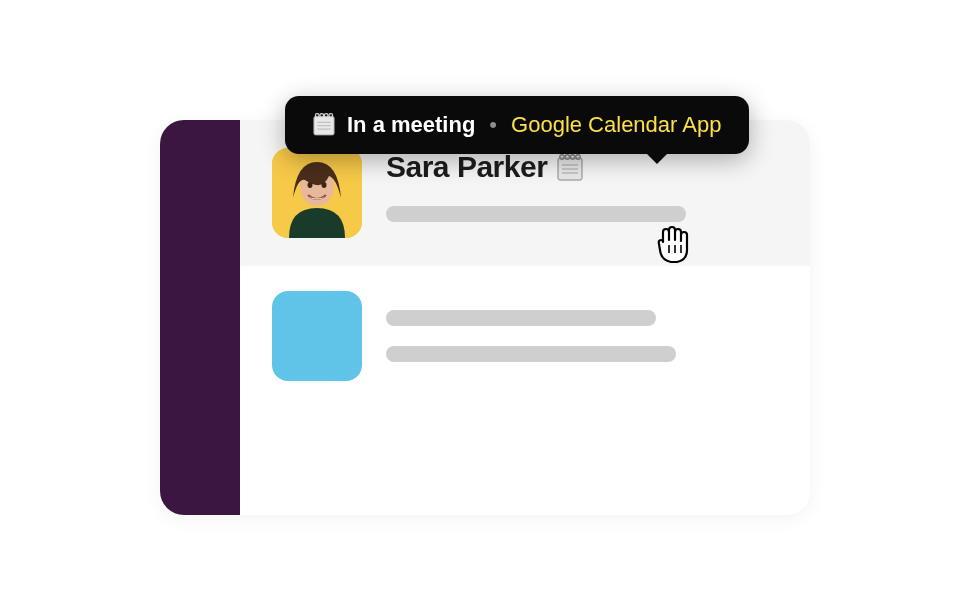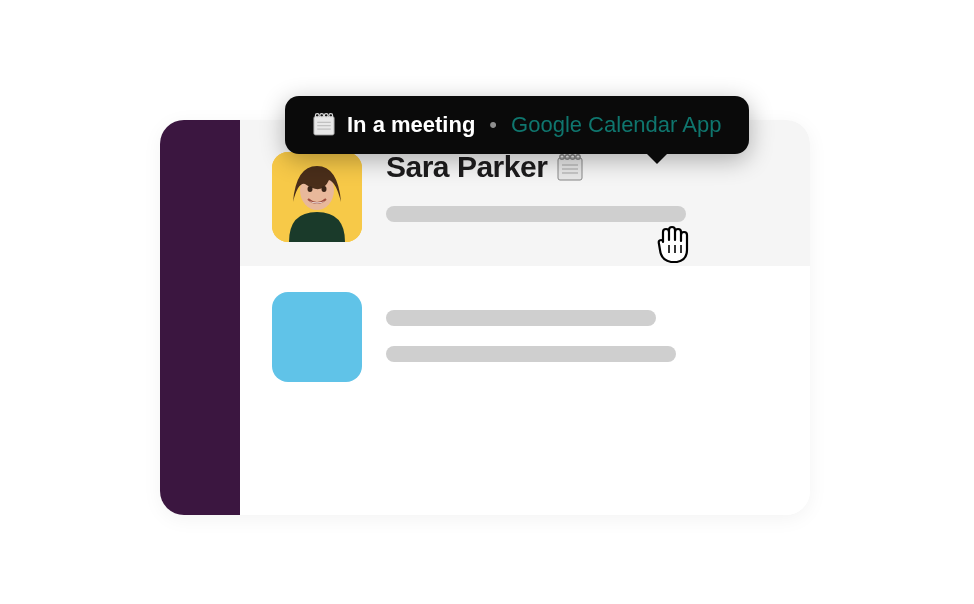--- a/index.html
+++ b/index.html
@@ -36,21 +36,21 @@
     }
     .main-panel {
       flex: 1;
       background: #ffffff;
       border-top-right-radius: 24px;
       border-bottom-right-radius: 24px;
       overflow: hidden;
     }
     .message-row {
       display: flex;
-      align-items: flex-end;
+      align-items: center;
       padding: 24px 32px;
       gap: 24px;
     }
     .message-row.highlighted {
       background: #f5f5f5;
     }
     .avatar {
       width: 90px;
       height: 90px;
       border-radius: 16px;
@@ -129,21 +129,21 @@
     }
     .tooltip-status {
       font-weight: 700;
       color: #ffffff;
     }
     .tooltip-sep {
       color: #8e8e8e;
       margin: 0 2px;
     }
     .tooltip-source {
-      color: #0f766e;
+      color: #fde047;
       font-weight: 500;
     }
     .tooltip-arrow {
       position: absolute;
       bottom: -10px;
       left: 360px;
       width: 0;
       height: 0;
       border-left: 12px solid transparent;
       border-right: 12px solid transparent;

